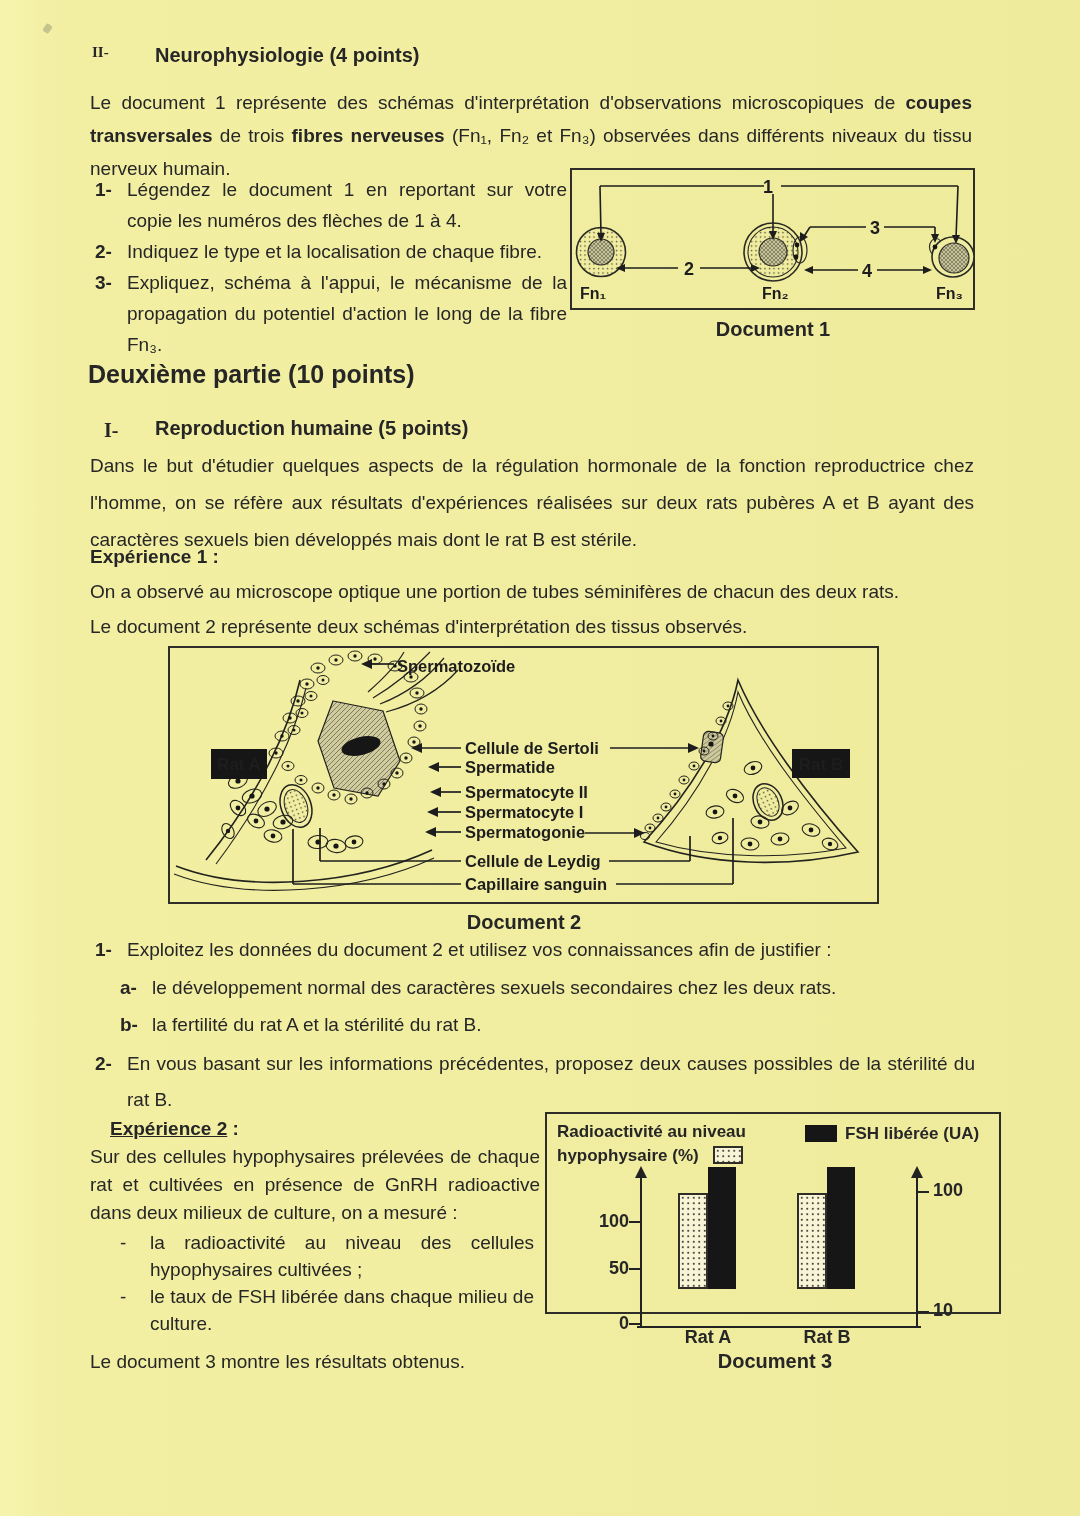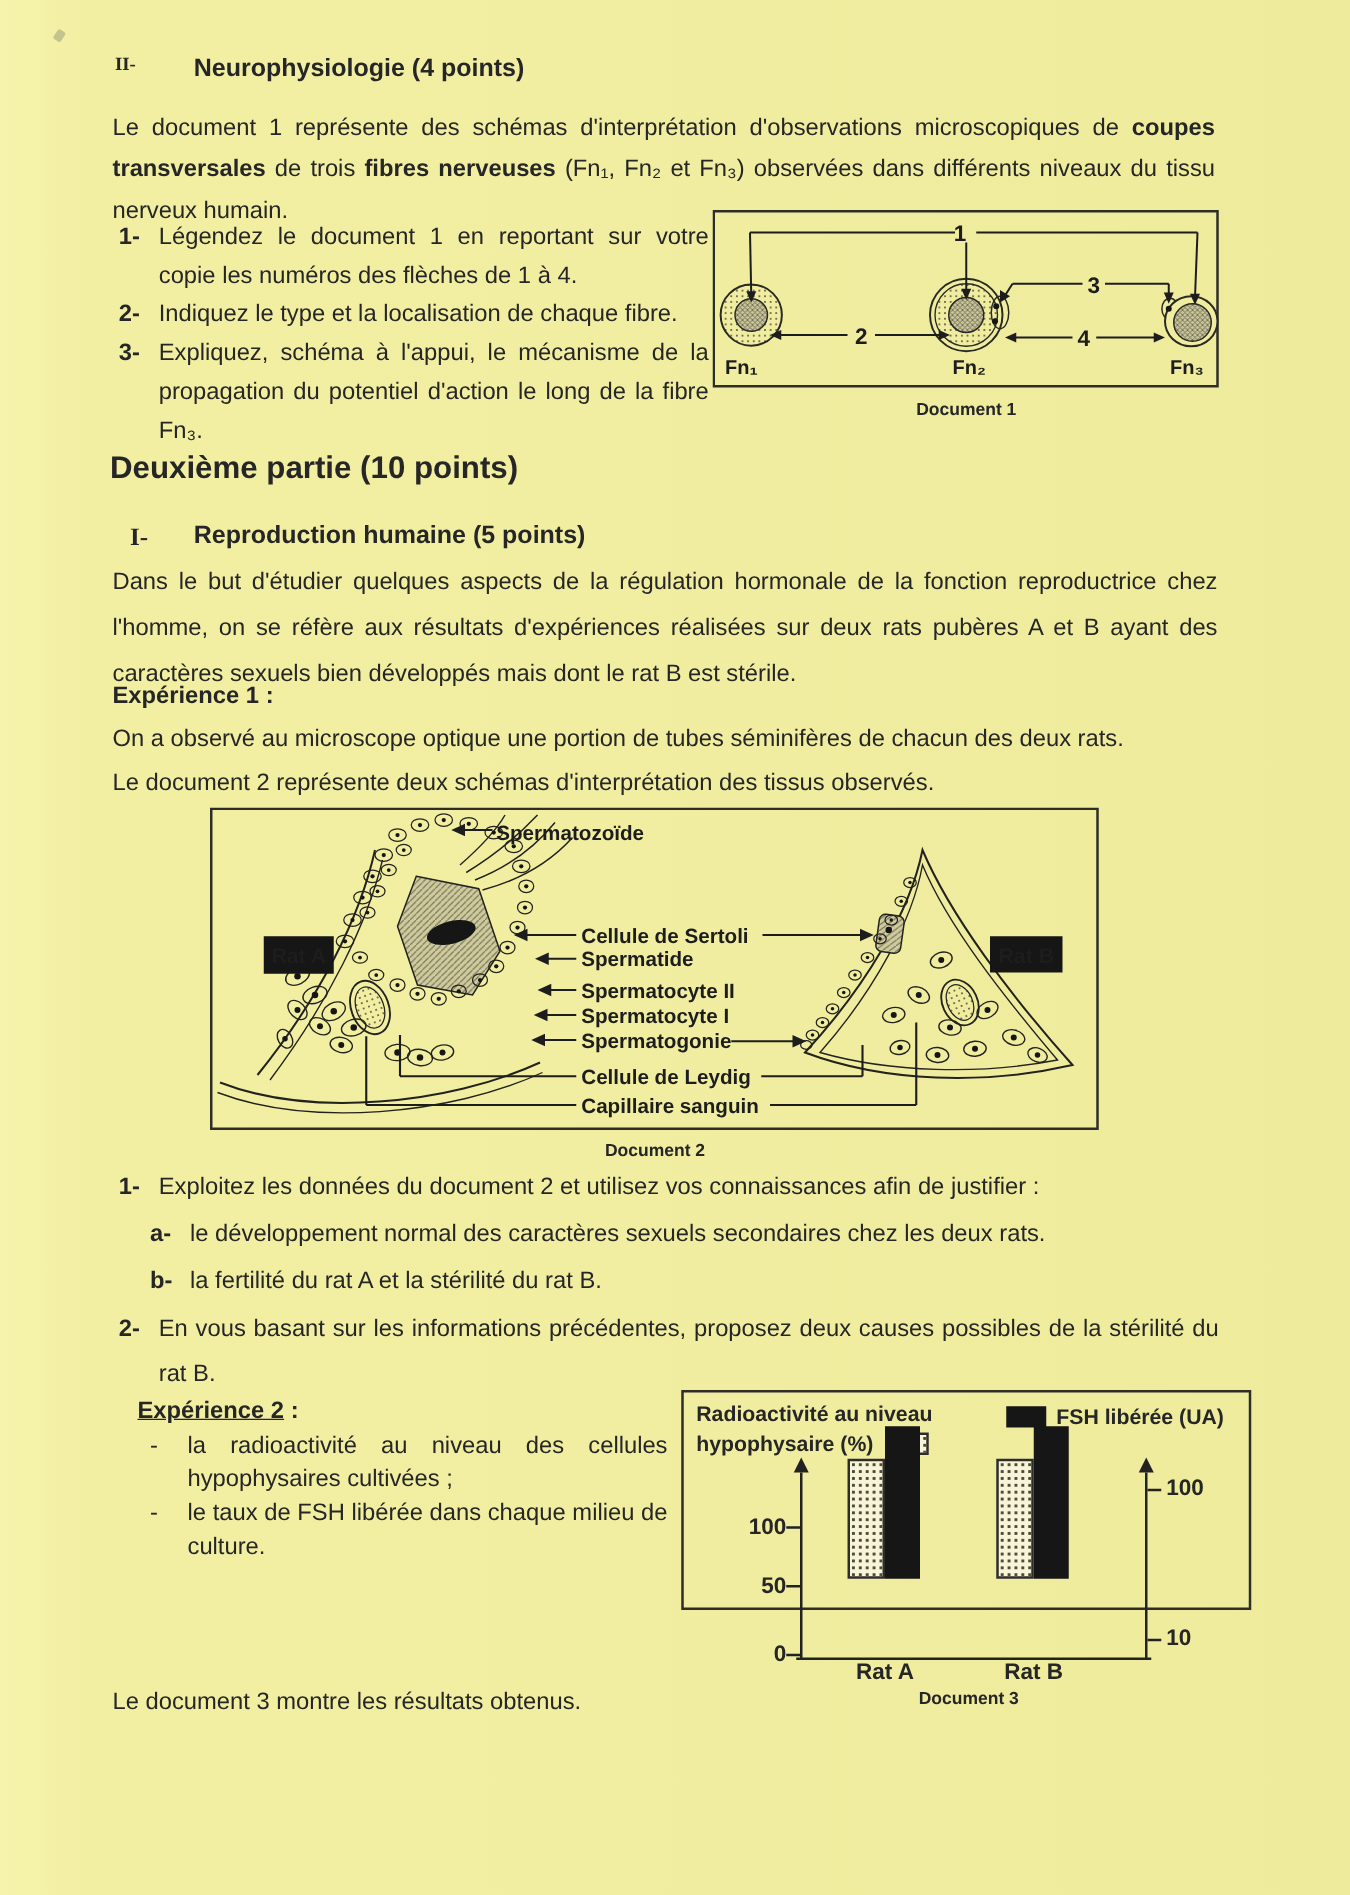--- a/index.html
+++ b/index.html
@@ -15,34 +15,34 @@
   .sec-title{font-weight:bold;font-size:20px;}
   .part-title{font-weight:bold;font-size:25px;}
   .para{font-size:19px;line-height:33px;text-align:justify;}
   .para-wide{font-size:19px;line-height:37px;text-align:justify;}
   .line{font-size:19px;}
   b{font-weight:bold;}
   .qlist{font-size:19px;line-height:31px;}
   .qrow{display:flex;align-items:flex-start;}
   .qnum{flex:none;width:32px;font-weight:bold;}
   .qtext{flex:1;text-align:justify;}
-  .caption{font-weight:bold;font-size:14px;text-align:center;}
+  .caption{font-weight:bold;font-size:20px;text-align:center;}
   .figure-box{box-sizing:border-box;}
   .exp-head{font-weight:bold;font-size:19px;}
   .underlined{text-decoration:underline;}
   .exp2col{font-size:19px;line-height:28px;width:450px;}
   .exp2col p{margin:0 0 2px 0;text-align:justify;}
   .bullet-row{display:flex;margin-left:30px;line-height:27px;}
   .bullet-dash{flex:none;width:30px;text-align:left;}
   .bullet-text{flex:1;text-align:justify;padding-right:6px;}
   .footer{font-weight:bold;font-size:17px;text-align:center;}
   .smudge{width:7px;height:9px;background:#8e8d6e;opacity:.45;border-radius:2px;transform:rotate(35deg);}
 
   
-  .doc3{width:456px;height:176px;border:2px solid #2e2d28;box-sizing:border-box;position:absolute;}
+  .doc3{width:456px;height:202px;border:2px solid #2e2d28;box-sizing:border-box;position:absolute;}
   .d3-leg{position:absolute;font-weight:bold;font-size:17px;white-space:nowrap;}
   .swatch{display:inline-block;box-sizing:border-box;vertical-align:-3px;}
   .swatch.dotted{width:30px;height:18px;border:2px solid #2e2d28;margin-left:14px;
      background:radial-gradient(circle,#4a4836 1.1px,rgba(0,0,0,0) 1.2px) 0 0/5.5px 5.5px,#f7f4d8;}
   .swatch.black{width:32px;height:17px;background:#161616;margin-right:8px;}
   .axis{position:absolute;width:2px;background:#222;}
   .axis-arrow{position:absolute;width:0;height:0;border-left:6px solid transparent;border-right:6px solid transparent;border-bottom:12px solid #222;}
   .tick-label{position:absolute;font-weight:bold;font-size:18px;}
   .tick-dash{position:absolute;height:2px;background:#222;}
   .baseline{position:absolute;height:2px;background:#222;}
@@ -422,20 +422,21 @@
     </div>
     <div class="qrow" style="line-height:36px;">
       <span class="qnum">2-</span>
       <span class="qtext" style="width:848px;flex:none;">En vous basant sur les informations précédentes, proposez deux causes possibles de la stérilité du rat B.</span>
     </div>
   </div>
 
   <div class="abs exp-head" style="left:90px;top:1118px;margin-left:20px;"><span class="underlined">Expérience 2</span><span> :</span></div>
 
   <div class="abs exp2col" style="left:90px;top:1143px;">
+    <p>Sur des cellules hypophysaires prélevées de chaque rat et cultivées en présence de GnRH radioactive dans deux milieux de culture, on a mesuré :</p>
     <div class="bullet-row">
       <span class="bullet-dash">-</span>
       <span class="bullet-text">la radioactivité au niveau des cellules hypophysaires cultivées ;</span>
     </div>
     <div class="bullet-row">
       <span class="bullet-dash">-</span>
       <span class="bullet-text">le taux de FSH libérée dans chaque milieu de culture.</span>
     </div>
   </div>
 

